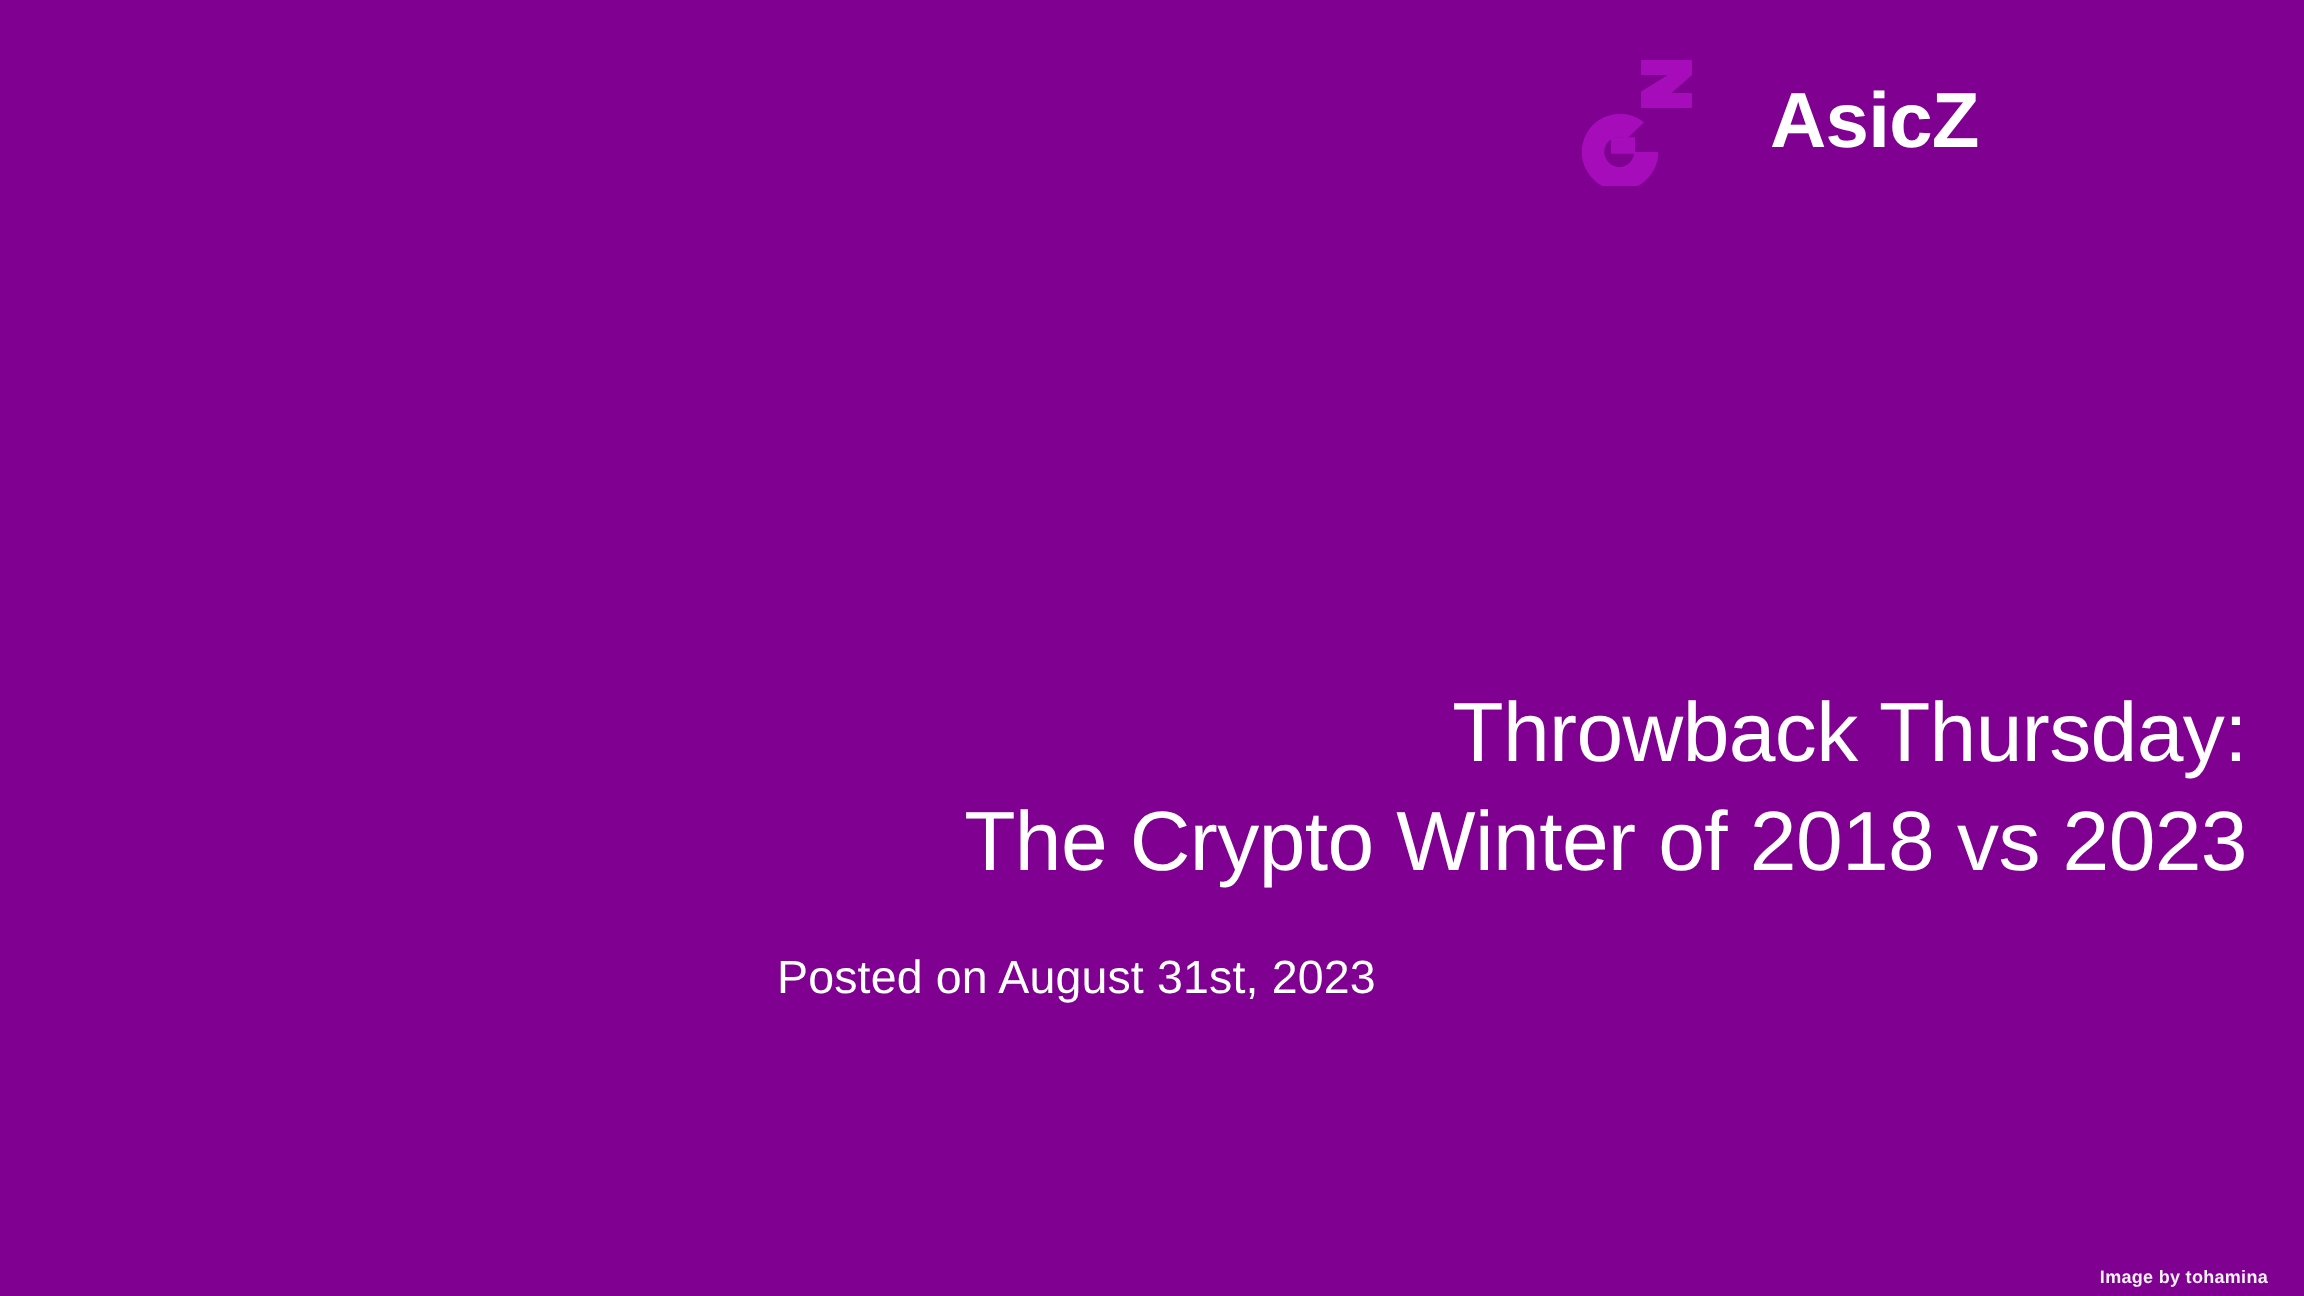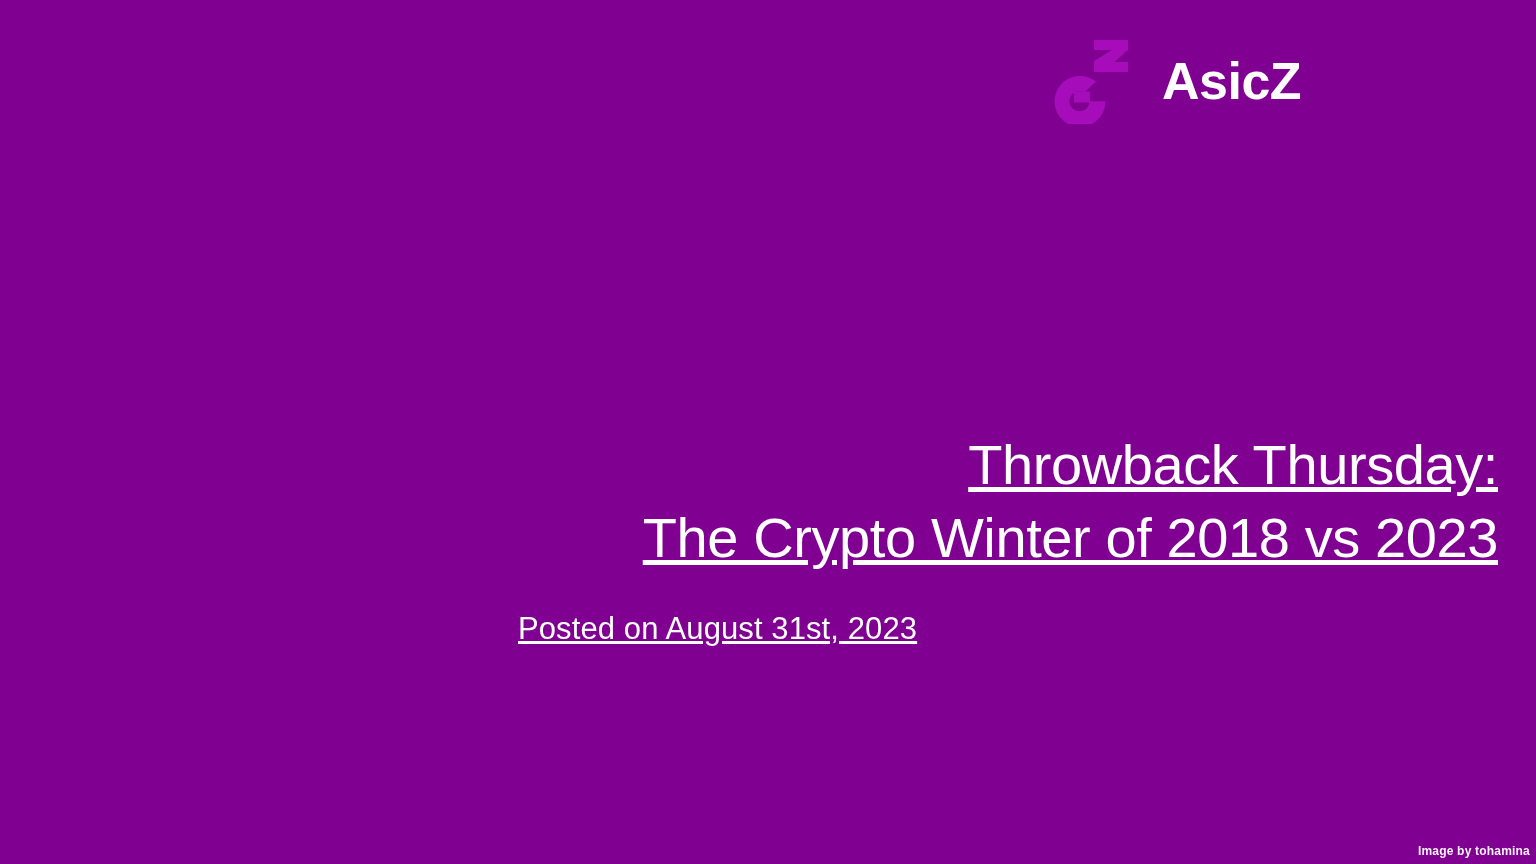--- a/index.html
+++ b/index.html
@@ -48,41 +48,40 @@
     clip-path: polygon(100% 0, 100% 100%, 0 100%, 0 98%);
   }
 
   
   .logo {
     position: absolute;
     left: 1052px;
     top: 38px;
     display: flex;
     align-items: center;
-    gap: 14px;
+    gap: 32px;
   }
   .logo-mark { width: 96px; height: 86px; display: block; }
   .logo-word {
     color: #ffffff;
     font-size: 52px;
     font-weight: 700;
     letter-spacing: -0.5px;
     line-height: 1;
     white-space: nowrap;
   }
 
   
   .headline {
     position: absolute;
     right: 38px;
-    top: 429px;
+    top: 452px;
     width: 980px;
     text-align: right;
     color: #ffffff;
-    text-decoration: underline;
   }
   .title-line {
     font-size: 56px;
     font-weight: 300;
     line-height: 1.30;
     letter-spacing: -0.4px;
     white-space: nowrap;
     text-align: right;
   }
   .posted {
@@ -90,21 +89,21 @@
     font-size: 31px;
     font-weight: 400;
     letter-spacing: 0.1px;
     text-align: left;
     white-space: nowrap;
   }
 
   
   .credit {
     position: absolute;
-    right: 6px;
+    right: 24px;
     bottom: 6px;
     color: #ffffff;
     font-size: 12px;
     font-weight: 700;
     letter-spacing: 0.2px;
     opacity: 0.95;
     padding-left: 45px;
   }
 </style>
 </head>

